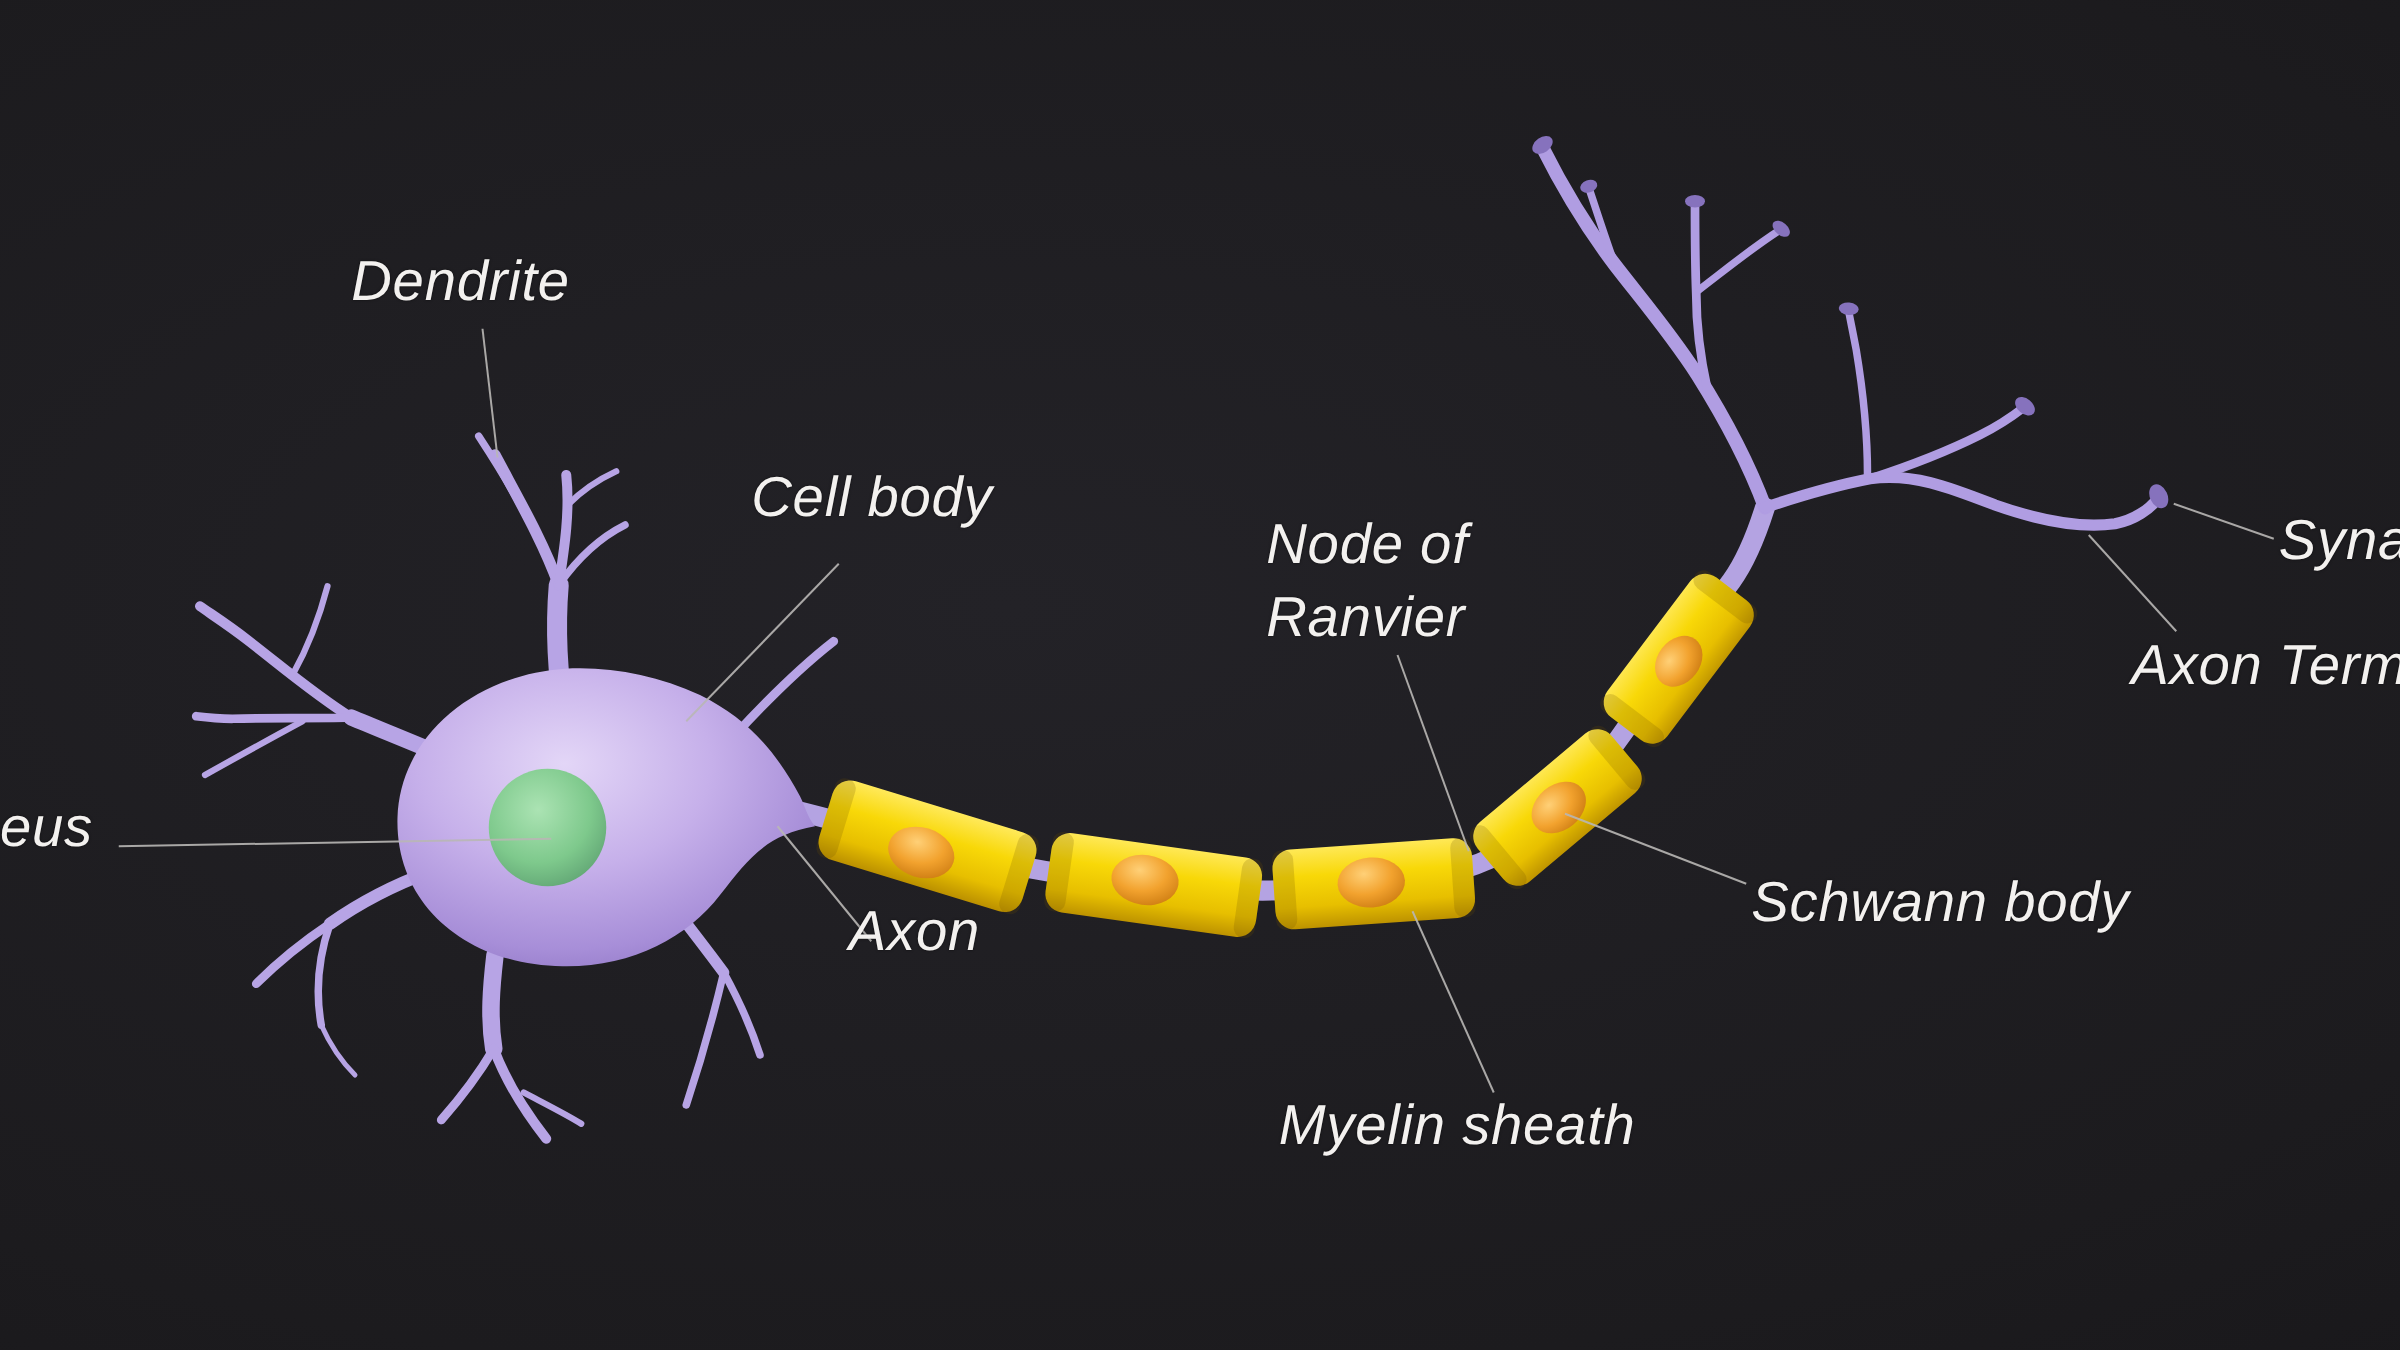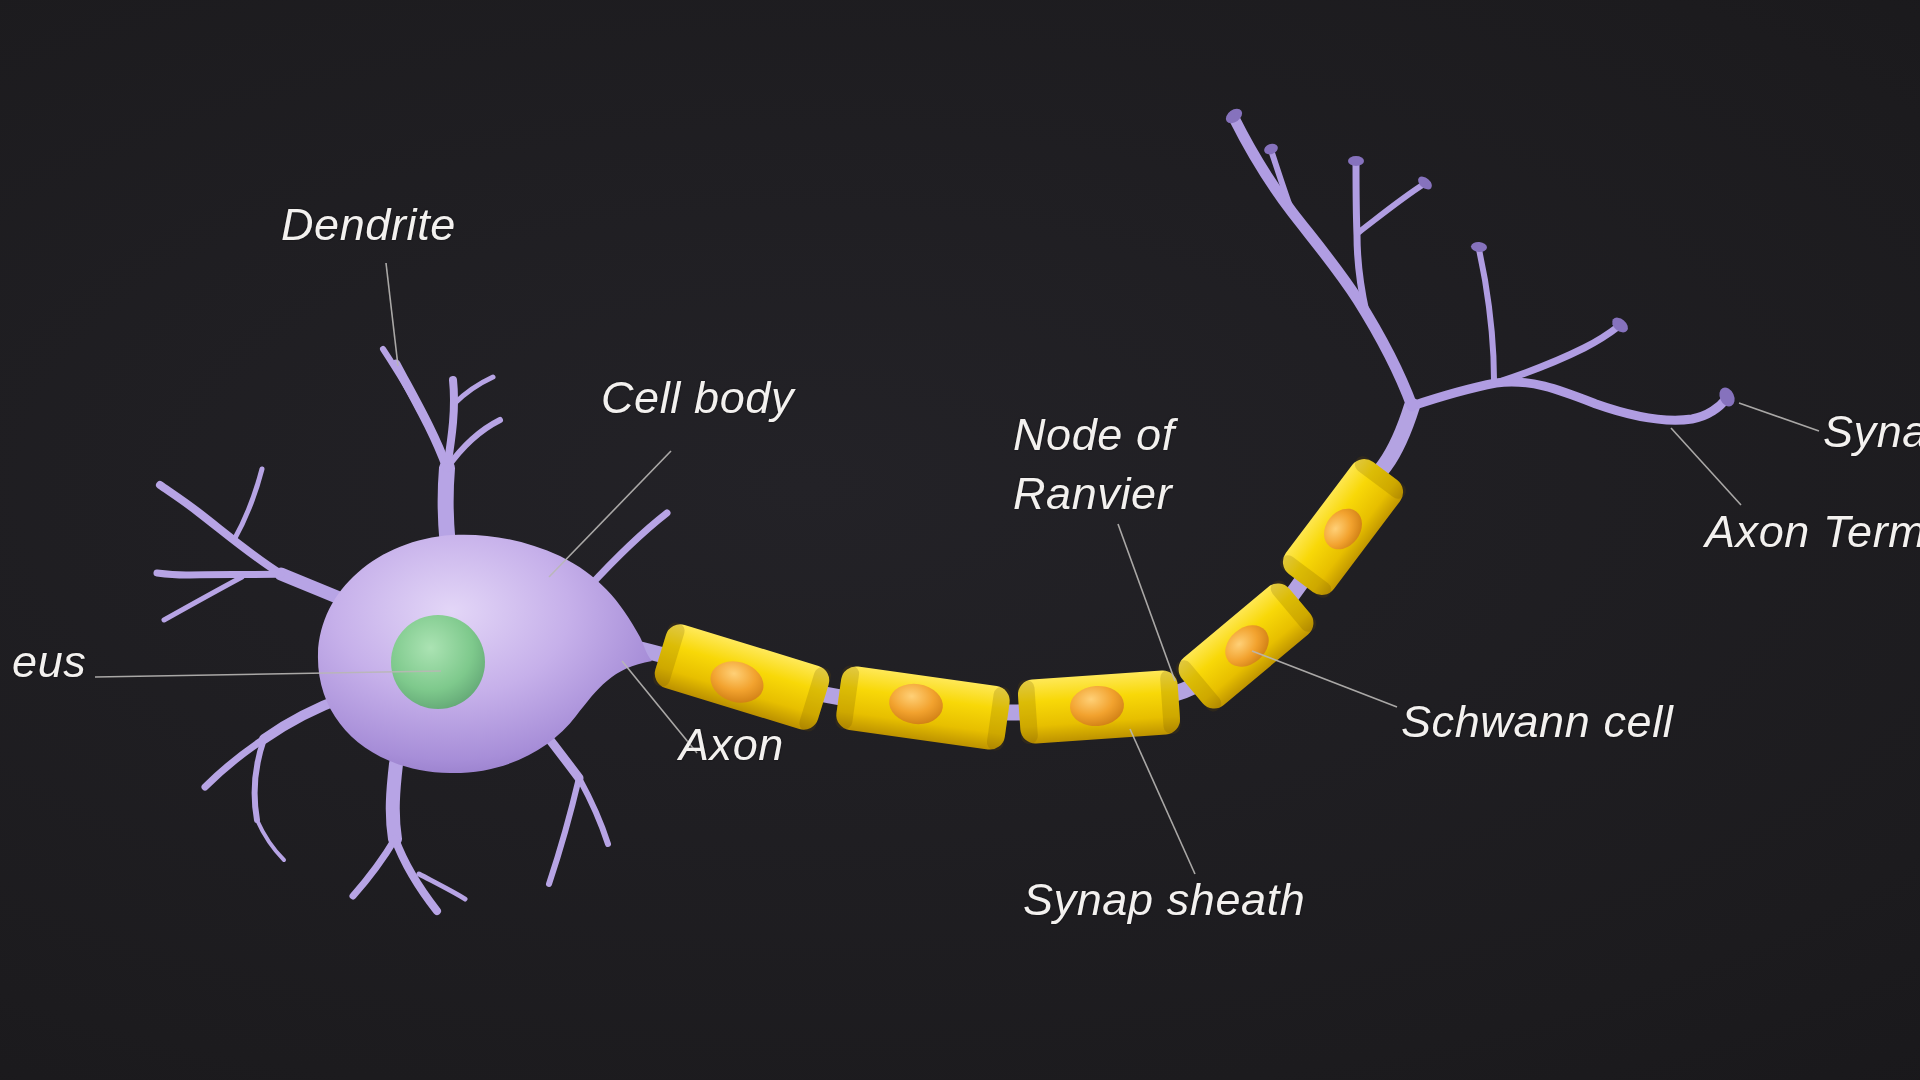--- a/index.html
+++ b/index.html
@@ -193,25 +193,25 @@
       <line x1="1671" y1="428" x2="1741" y2="505"></line>
     </g>
   </svg>
 
   <div class="lbl" style="left:281px;top:202px;">Dendrite</div>
 
   <div class="lbl" style="left:601px;top:375px;text-align:right;">Cell body</div>
 
   <div class="lbl wrap" style="left:1013px;top:406px;width:215px;">Node of Ranvier</div>
 
-  <div class="lbl" style="left:0px;top:639px;padding-left:12px;">eus</div>
+  <div class="lbl" style="left:0px;top:639px;">eus</div>
 
   <div class="lbl" style="left:679px;top:722px;">Axon</div>
 
-  <div class="lbl" style="left:1023px;top:877px;">Synap sheath</div>
-
-  <div class="lbl" style="left:1401px;top:699px;">Schwann cell</div>
+  <div class="lbl" style="left:1023px;top:877px;">Myelin sheath</div>
+
+  <div class="lbl" style="left:1401px;top:699px;">Schwann body</div>
 
   <div class="lbl" style="left:1823px;top:409px;">Synap</div>
 
   <div class="lbl" style="left:1705px;top:509px;">Axon Term</div>
 
 </div>
 
 </body></html>

